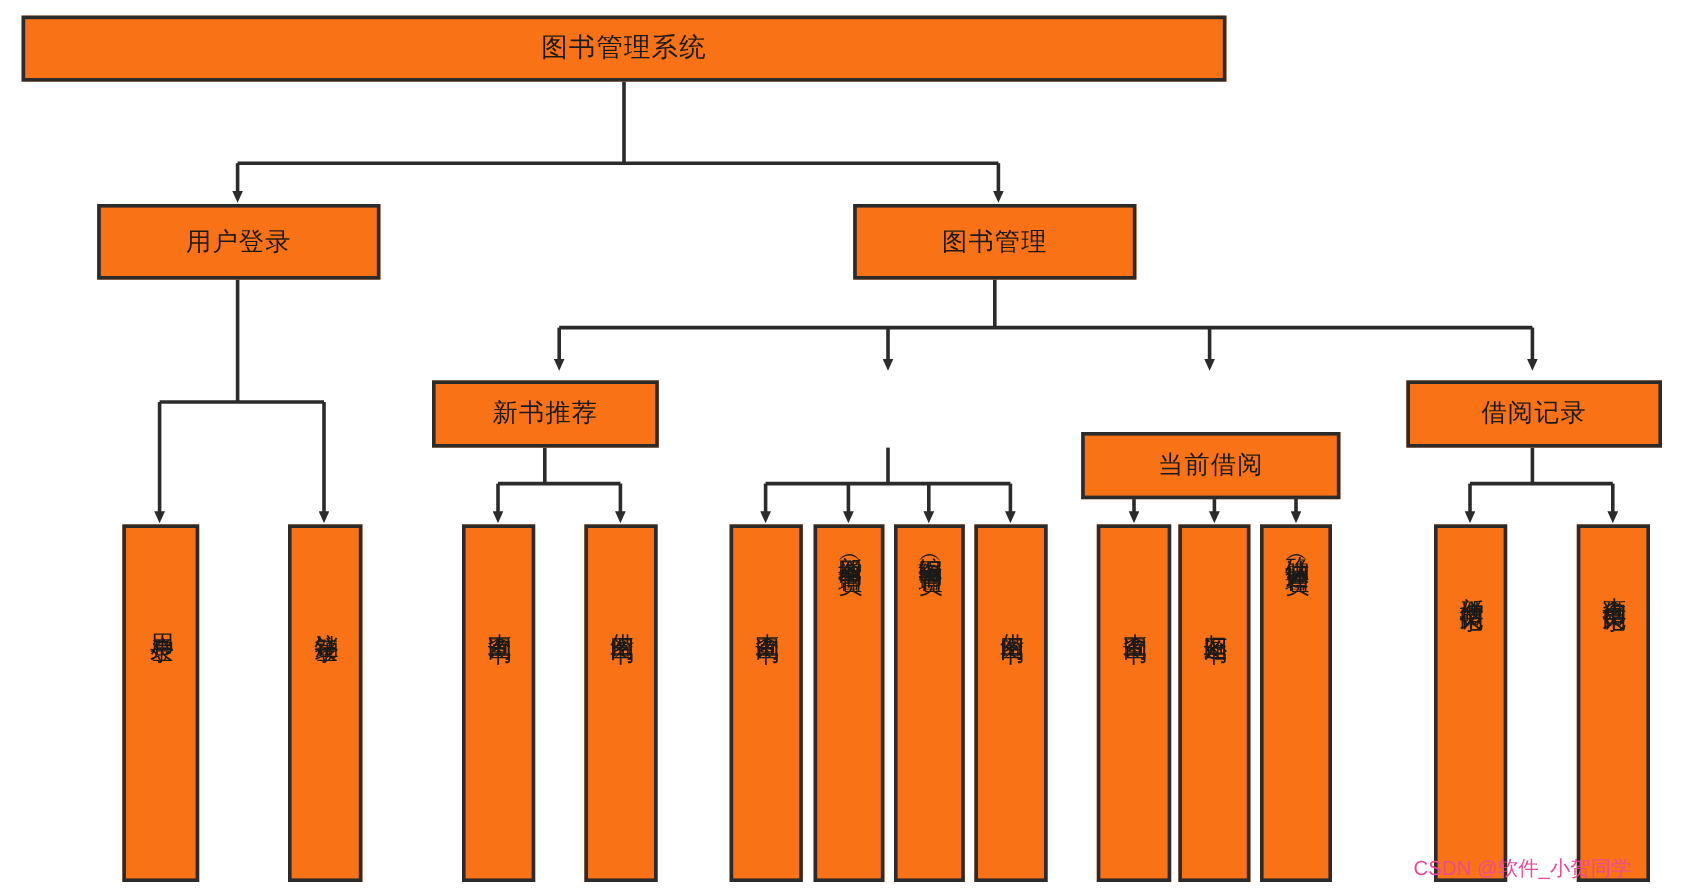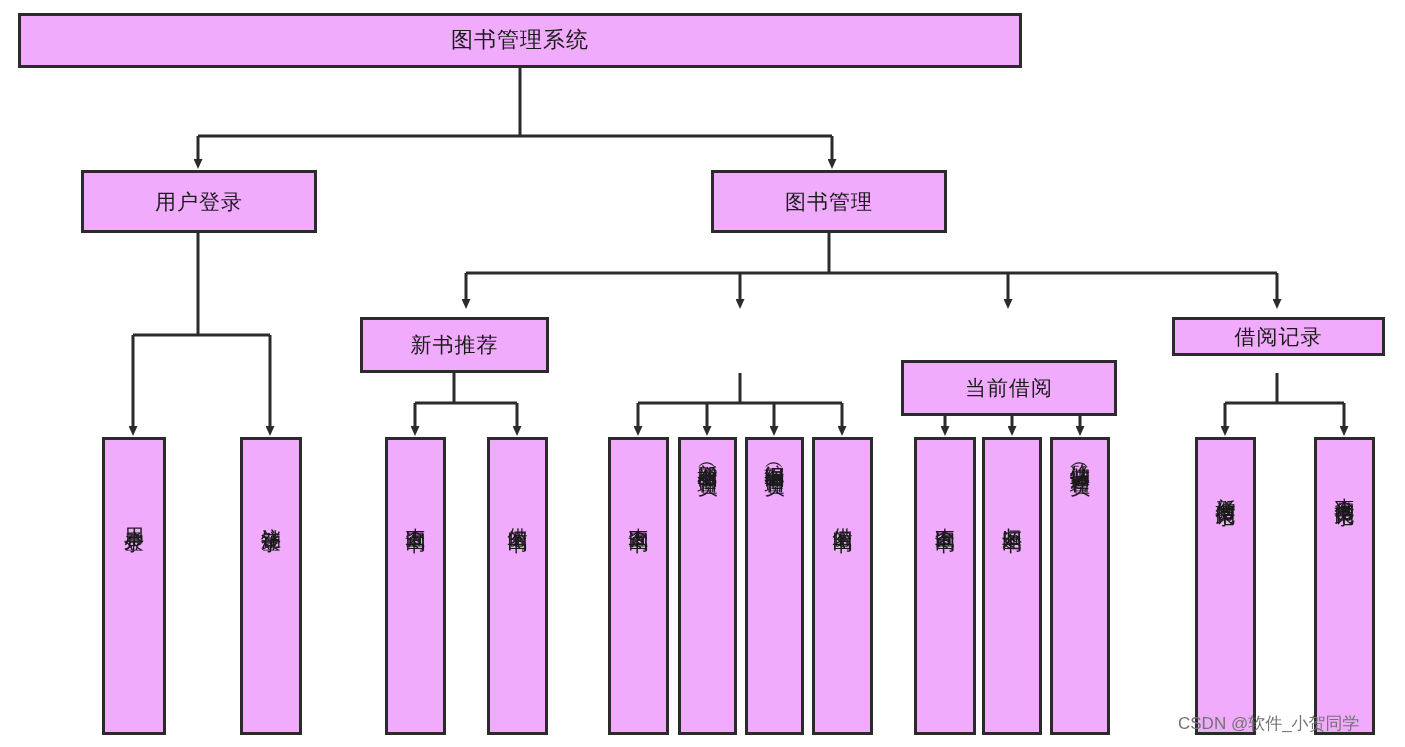--- a/index.html
+++ b/index.html
@@ -20,21 +20,21 @@
     background: #ffffff;
   }
   #edge-layer {
     position: absolute;
     left: 0; top: 0;
     width: 1405px; height: 747px;
     pointer-events: none;
   }
   .node {
     position: absolute;
-    background: #f0abfc;
+    background: #f97316;
     border: 3px solid #2b2b2b;
     display: flex;
     align-items: center;
     justify-content: center;
     color: #1a1a1a;
     z-index: 2;
   }
   .node.horiz {
     font-size: 21px;
     letter-spacing: 1px;
@@ -55,21 +55,21 @@
     line-height: 1.45;
     letter-spacing: 2px;
     white-space: nowrap;
     text-align: left;
   }
   .watermark {
     position: absolute;
     left: 1178px;
     top: 712px;
     font-size: 17px;
-    color: #737373;
+    color: #ec4899;
     white-space: nowrap;
     z-index: 5;
     font-family: "Liberation Sans", "DejaVu Sans", sans-serif;
   }
 </style>
 </head>
 <body>
 
 <div id="diagram-root">
 
@@ -133,21 +133,21 @@
   <div class="node horiz" style="left:360px; top:317px; width:189px; height:56px;">
     <span>新书推荐</span>
   </div>
 
   <div class="node horiz" style="left:711px; top:170px; width:236px; height:63px;">
     <span>图书管理</span>
   </div>
   <div class="node horiz" style="left:901px; top:317px; width:216px; height:56px;margin-top:43px;">
     <span>当前借阅</span>
   </div>
-  <div class="node horiz" style="left:1172px; top:317px; width:213px; height:39px;">
+  <div class="node horiz" style="left:1172px; top:317px; width:213px; height:56px;">
     <span>借阅记录</span>
   </div>
 
   <div class="node vert" style="left:102px; top:437px; width:64px; height:298px; padding-top:72px;">
     <span class="vlabel">用户登录</span>
   </div>
   <div class="node vert" style="left:240px; top:437px; width:62px; height:298px; padding-top:72px;">
     <span class="vlabel">注销登录</span>
   </div>
 

